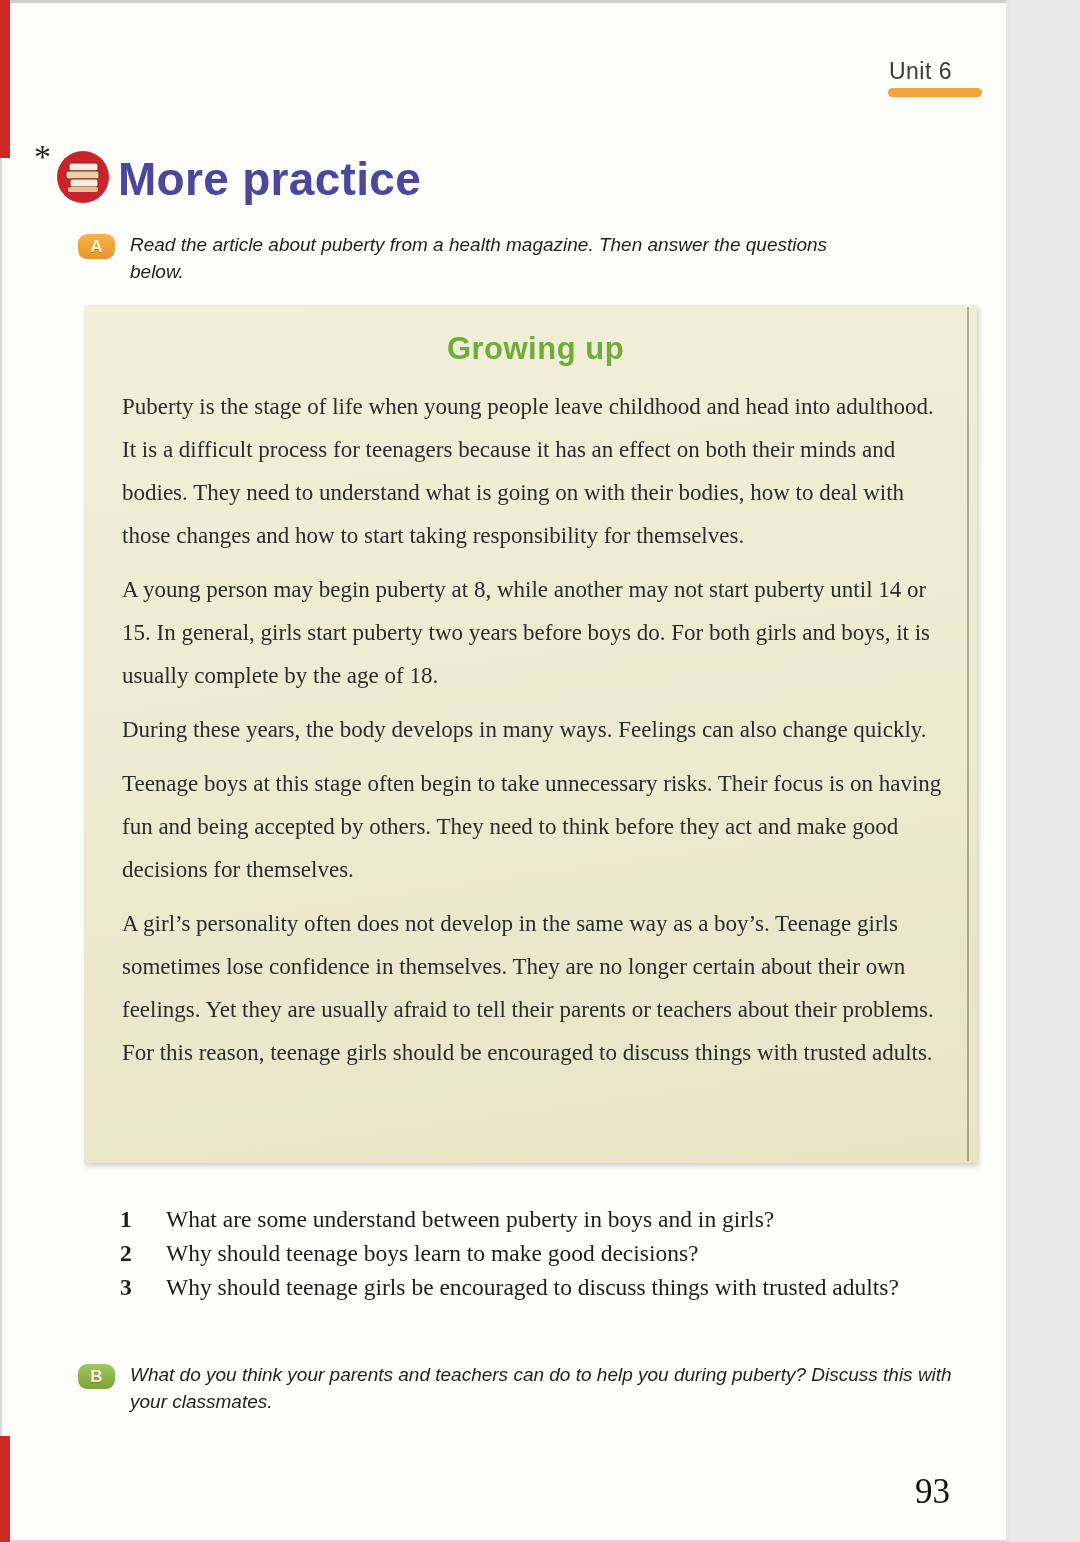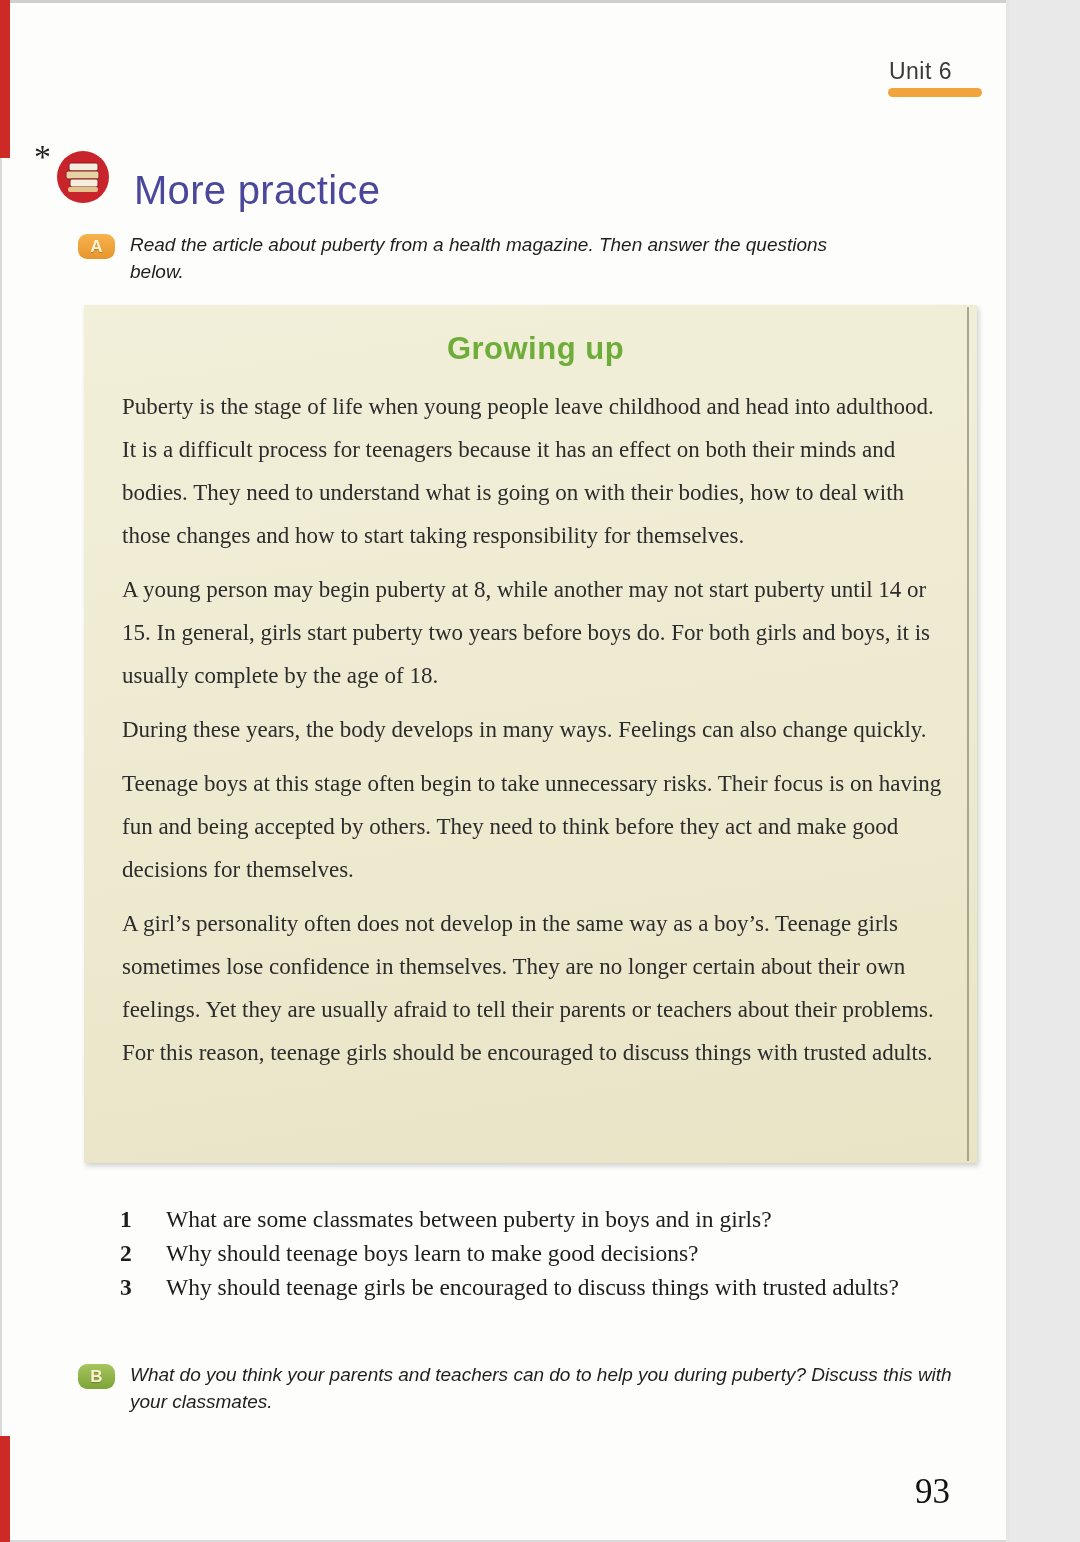--- a/index.html
+++ b/index.html
@@ -27,22 +27,22 @@
     background:#f2a43c;
   }
 
   .asterisk{
     position:absolute;top:138px;left:34px;
     font-family:"Liberation Serif",serif;
     font-size:34px;color:#222;
   }
   .books{position:absolute;top:150px;left:56px;width:54px;height:54px;}
   .main-title{
-    position:absolute;top:152px;left:118px;margin:16px;
-    font-size:40px;font-weight:normal;color:#4b489c;
+    position:absolute;top:152px;left:118px;margin:0;
+    font-size:46px;font-weight:bold;color:#4b489c;
     letter-spacing:.3px;
   }
 
   .exercise{
     position:absolute;left:78px;
     display:flex;align-items:flex-start;gap:15px;
   }
   .exercise-a{top:232px;width:830px;}
   .exercise-b{top:1362px;width:900px;}
   .badge{
@@ -140,21 +140,21 @@
     <p class="para">Puberty is the stage of life when young people leave childhood and head into adulthood. It is a difficult process for teenagers because it has an effect on both their minds and bodies. They need to understand what is going on with their bodies, how to deal with those changes and how to start taking responsibility for themselves.</p>
     <p class="para">A young person may begin puberty at 8, while another may not start puberty until 14 or 15. In general, girls start puberty two years before boys do. For both girls and boys, it is usually complete by the age of 18.</p>
     <p class="para">During these years, the body develops in many ways. Feelings can also change quickly.</p>
     <p class="para">Teenage boys at this stage often begin to take unnecessary risks. Their focus is on having fun and being accepted by others. They need to think before they act and make good decisions for themselves.</p>
     <p class="para">A girl’s personality often does not develop in the same way as a boy’s. Teenage girls sometimes lose confidence in themselves. They are no longer certain about their own feelings. Yet they are usually afraid to tell their parents or teachers about their problems. For this reason, teenage girls should be encouraged to discuss things with trusted adults.</p>
   </div>
 
   <ol class="questions">
     <li>
       <span class="qnum">1</span>
-      <span class="qtext">What are some classmates between puberty in boys and in girls?</span>
+      <span class="qtext">What are some understand between puberty in boys and in girls?</span>
     </li>
     <li>
       <span class="qnum">2</span>
       <span class="qtext">Why should teenage boys learn to make good decisions?</span>
     </li>
     <li>
       <span class="qnum">3</span>
       <span class="qtext">Why should teenage girls be encouraged to discuss things with trusted adults?</span>
     </li>
   </ol>

